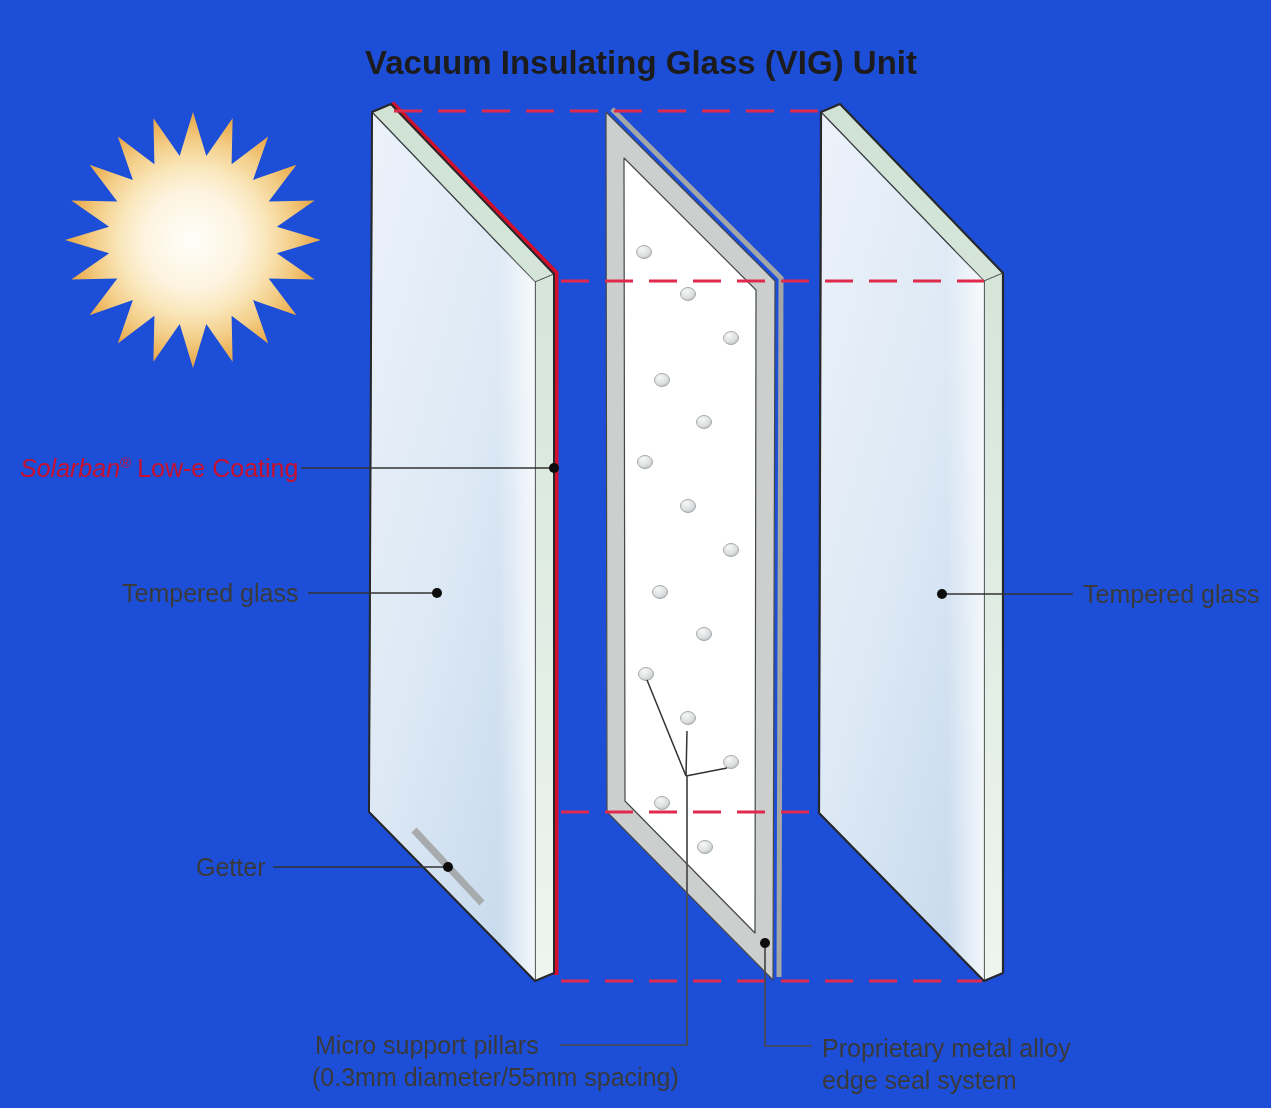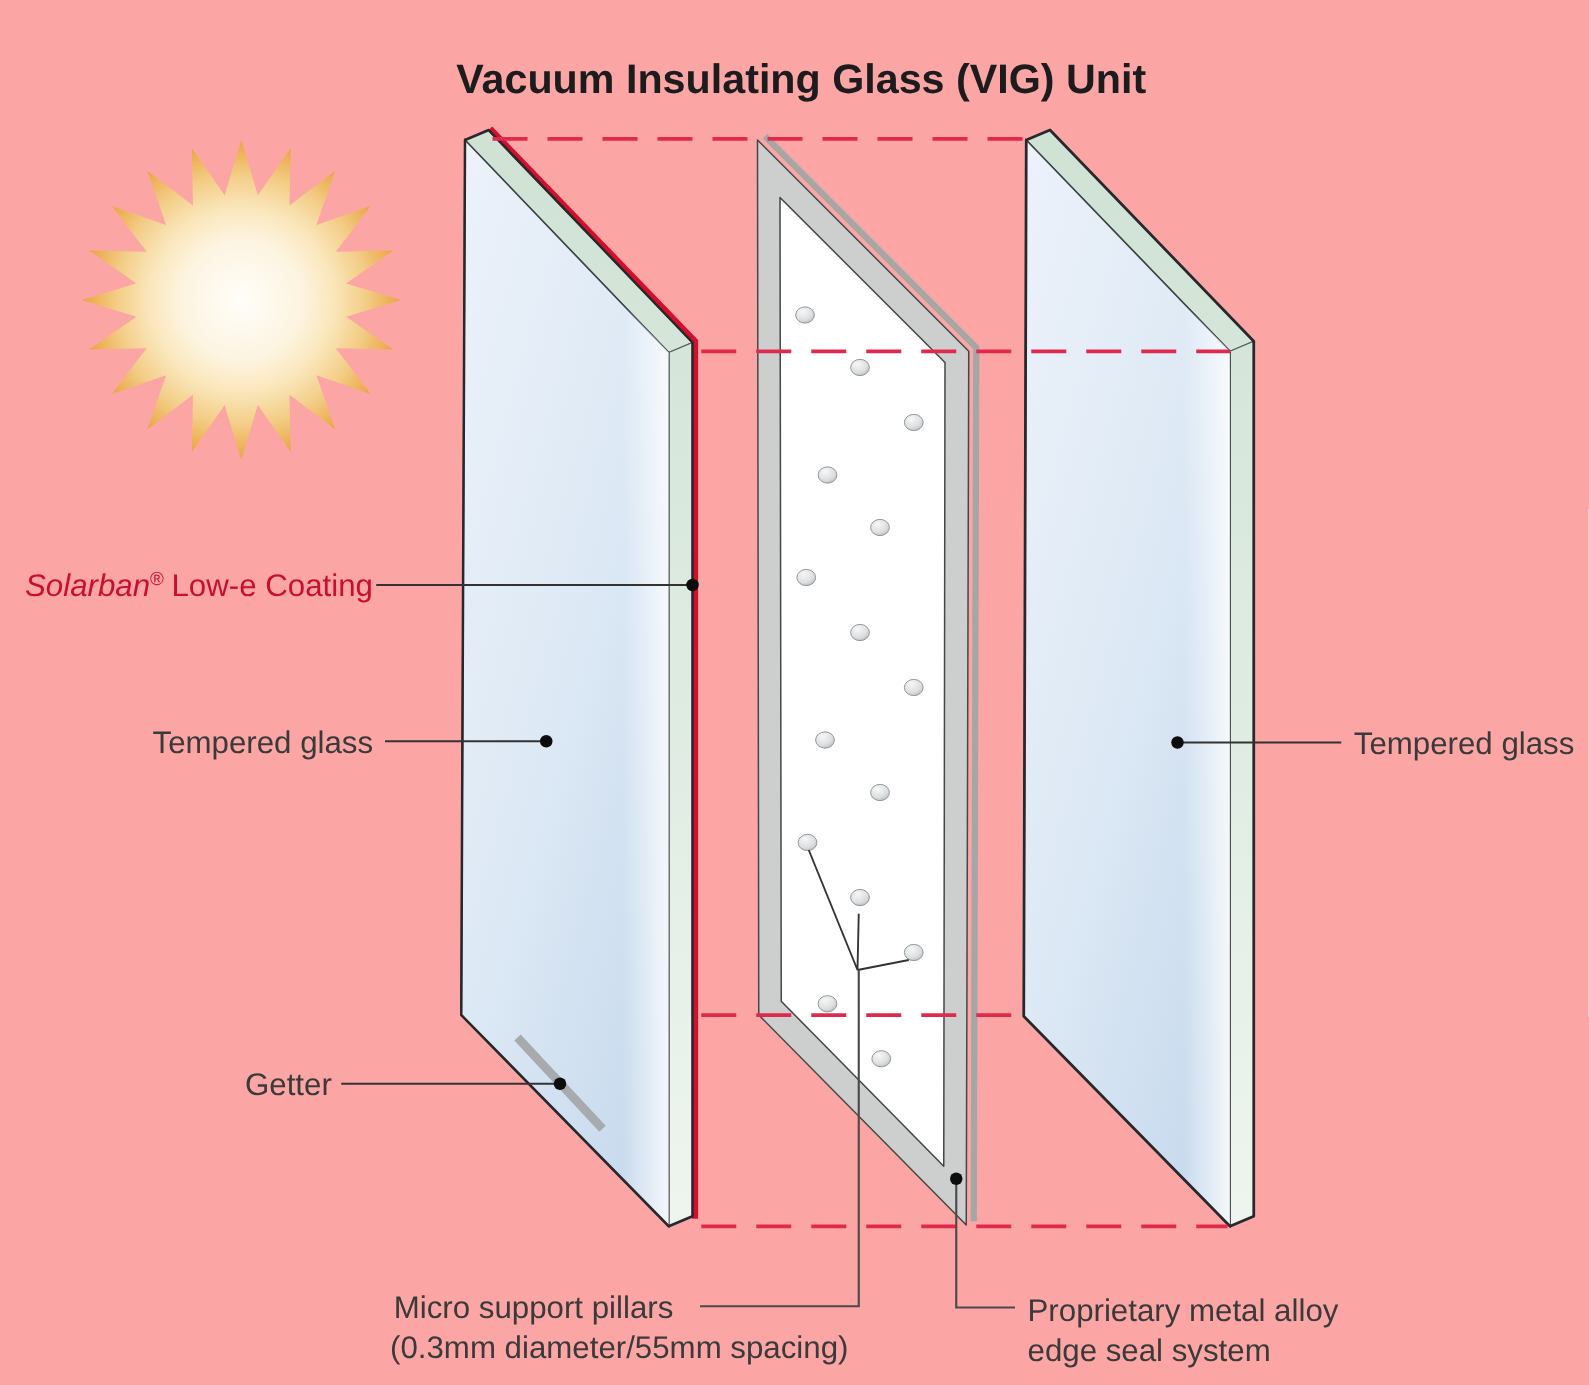--- a/index.html
+++ b/index.html
@@ -1,16 +1,16 @@
 <!DOCTYPE html>
 <html><head>
 <meta charset="utf-8">
 <style>
   html,body{margin:0;padding:0;background:#ffffff;}
-  .stage{position:relative;width:1271px;height:1108px;background:#fca5a5;overflow:hidden;
+  .stage{position:relative;width:1271px;height:1108px;background:#1d4ed8;overflow:hidden;
          font-family:"Liberation Sans", sans-serif;}
   svg text{font-family:"Liberation Sans", sans-serif;}
   .title{font-size:33px;font-weight:bold;fill:#1c1c1e;}
   .label{font-size:25px;fill:#3a3a3a;}
   .label-red{font-size:25px;fill:#c8102e;}
   .leader{stroke:#333333;stroke-width:1.5;fill:none;}
   .leader-long{stroke:#4a4a4a;stroke-width:1.7;fill:none;}
   .dot{fill:#0d0d0d;}
 </style>
 </head>

